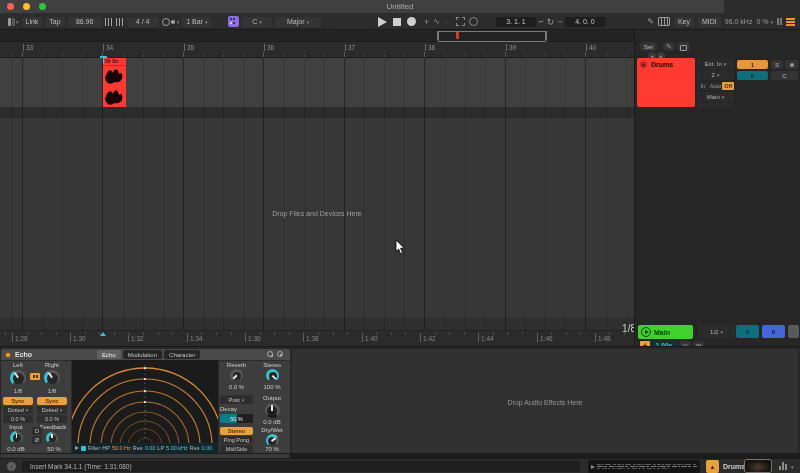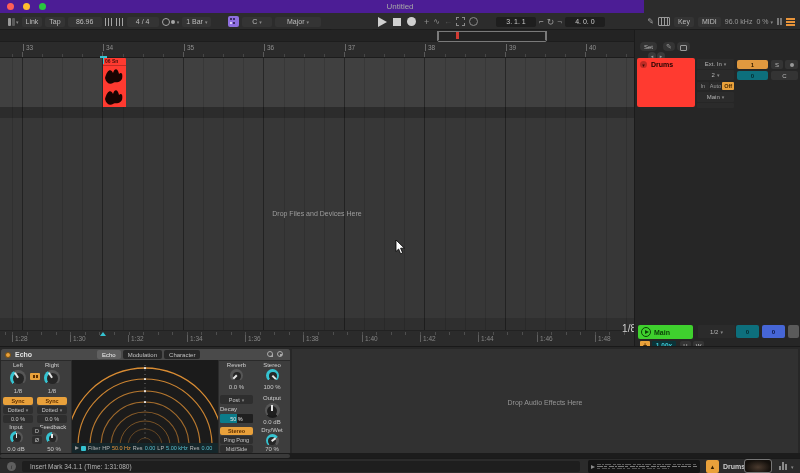--- a/index.html
+++ b/index.html
@@ -5,21 +5,21 @@
   html,body{margin:0;padding:0;background:#111;}
   #app{position:relative;width:800px;height:473px;background:#2c2c2c;overflow:hidden;
        font-family:"Liberation Sans",sans-serif;font-size:7px;color:#b8b8b8;
        -webkit-user-select:none;user-select:none;}
   .f{position:absolute;box-sizing:border-box;}
   .flex{display:flex;align-items:center;}
   .btn{background:#343434;border-radius:2px;color:#bdbdbd;display:flex;align-items:center;justify-content:center;}
   .fld{background:#1e1e1e;border-radius:2px;color:#c9c9c9;display:flex;align-items:center;justify-content:center;}
   .dd::after{content:"▾";font-size:5px;color:#8a8a8a;margin-left:2px;}
   
-  #titlebar{left:0;top:0;width:644px;height:13px;background:#4c1d95;}
+  #titlebar{left:0;top:0;width:724px;height:13px;background:#404040;}
   .tl{position:absolute;top:3px;width:7px;height:7px;border-radius:50%;}
   #wtitle{position:absolute;left:0;top:2px;width:800px;text-align:center;font-size:8px;color:#a8a8a8;}
   
   #toolbar{left:0;top:13px;width:800px;height:17px;background:#2c2c2c;border-bottom:1px solid #1b1b1b;}
   .tbg{position:absolute;top:3px;height:11px;display:flex;align-items:center;gap:3px;}
   .tbtn{height:10px;padding:0 4px;font-size:7px;}
   .bars3{width:8px;height:8px;background:repeating-linear-gradient(90deg,#a5a5a5 0 1px,transparent 1px 3px);}
   .tico{color:#9a9a9a;font-size:8px;line-height:8px;}
   
   #scrub{left:0;top:30px;width:634px;height:12px;background:#232323;border-bottom:1px solid #1d1d1d;}

